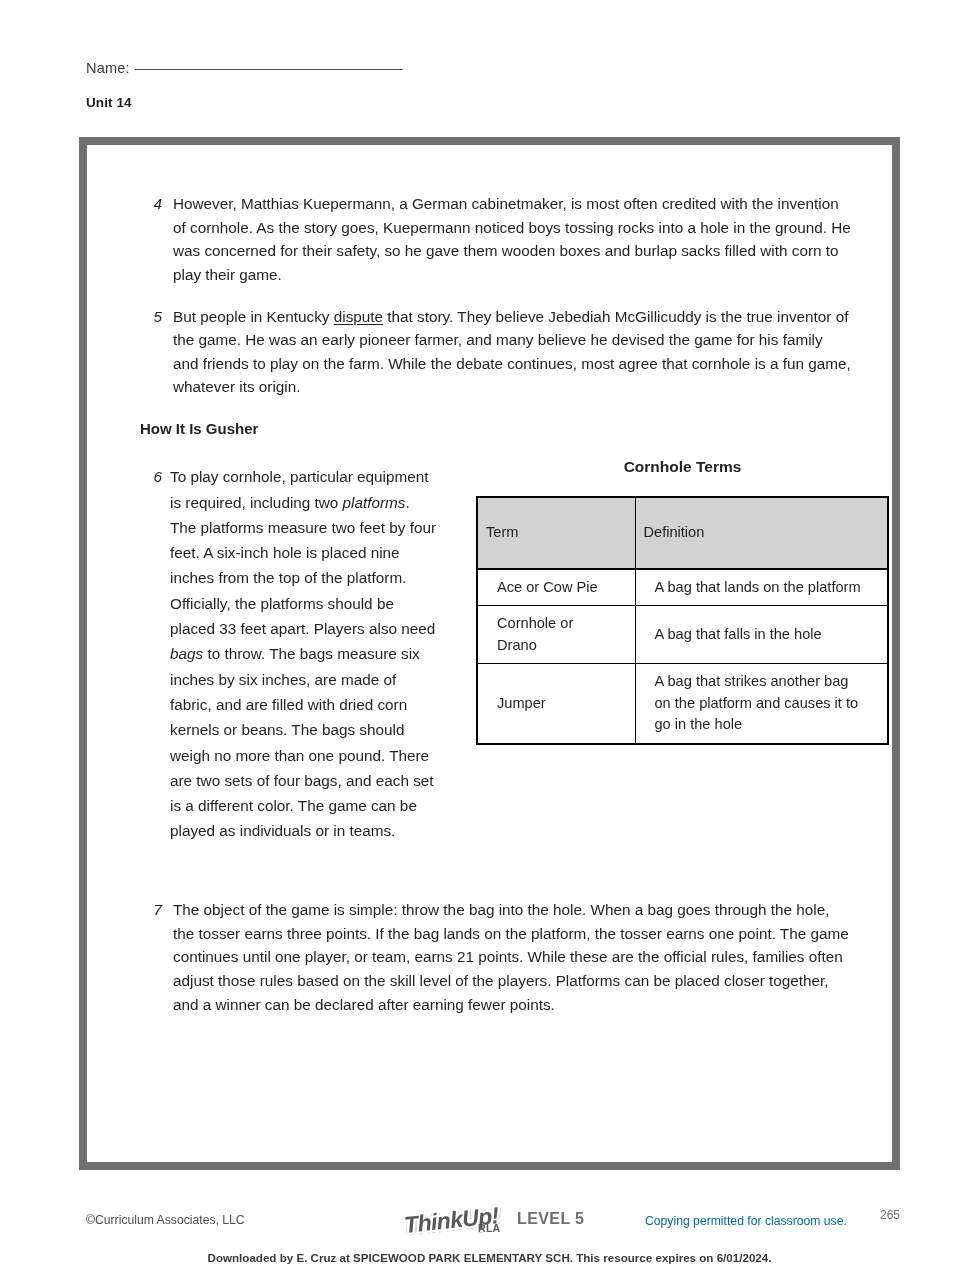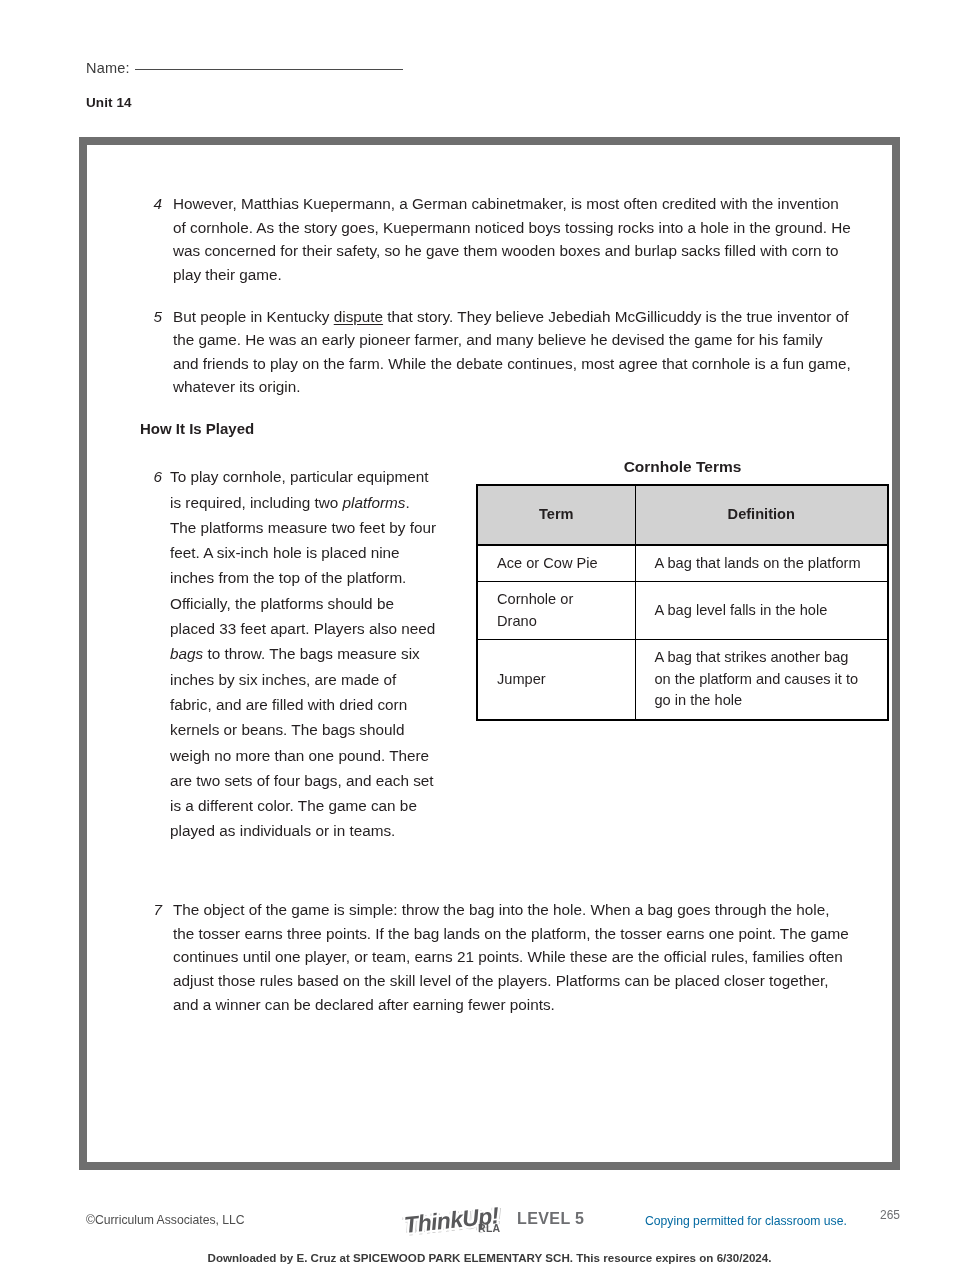--- a/index.html
+++ b/index.html
@@ -138,44 +138,43 @@
     position: absolute;
     left: 389px;
     top: 313px;
     width: 413px;
   }
   .table-title {
     text-align: center;
     font-size: 15.5px;
     font-weight: bold;
     color: #231f20;
-    margin-bottom: 8px;
+    margin-bottom: 20px;
   }
   table.terms {
     border-collapse: collapse;
     width: 411px;
     border: 2.3px solid #000;
     table-layout: fixed;
   }
   table.terms th,
   table.terms td {
     border: 1.6px solid #000;
     padding: 7px 19px;
     font-size: 14.6px;
     line-height: 21.5px;
     color: #231f20;
     vertical-align: middle;
     text-align: left;
   }
   table.terms th {
     background: #d2d2d2;
-    text-align: center;
-    font-weight: bold;
+    font-weight: normal;
     font-size: 14.6px;
-    padding: 18px 8px;
+    padding: 24px 8px;
     border-bottom: 2.3px solid #000;
   }
   table.terms col.c-term { width: 158px; }
   table.terms col.c-def  { width: 253px; }
 
   .block-bottom {
     position: absolute;
     left: 53px;
     top: 738px;
     width: 712px;
@@ -277,21 +276,21 @@
       <p class="para">
         <span class="pnum">4</span>
         <span>However, Matthias Kuepermann, a German cabinetmaker, is most often credited with the invention of cornhole. As the story goes, Kuepermann noticed boys tossing rocks into a hole in the ground. He was concerned for their safety, so he gave them wooden boxes and burlap sacks filled with corn to play their game.</span>
       </p>
       <p class="para">
         <span class="pnum">5</span>
         <span id="p5text">But people in Kentucky <u>dispute</u> that story. They believe Jebediah McGillicuddy is the true inventor of the game. He was an early pioneer farmer, and many believe he devised the game for his family and friends to play on the farm. While the debate continues, most agree that cornhole is a fun game, whatever its origin.</span>
       </p>
     </div>
 
-    <div class="section-head">How It Is Played</div>
+    <div class="section-head">How It Is Gusher</div>
 
     <div class="col-left">
       <p class="para">
         <span class="pnum">6</span>
         <span id="p6text">To play cornhole, particular equipment is required, including two <em>platforms</em>. The platforms measure two feet by four feet. A six-inch hole is placed nine inches from the top of the platform. Officially, the platforms should be placed 33 feet apart. Players also need <em>bags</em> to throw. The bags measure six inches by six inches, are made of fabric, and are filled with dried corn kernels or beans. The bags should weigh no more than one pound. There are two sets of four bags, and each set is a different color. The game can be played as individuals or in teams.</span>
       </p>
     </div>
 
     <div class="table-wrap">
       <div class="table-title">Cornhole Terms</div>
@@ -306,21 +305,21 @@
             <th>Definition</th>
           </tr>
         </thead>
         <tbody id="terms-body">
             <tr>
               <td>Ace or Cow Pie</td>
               <td>A bag that lands on the platform</td>
             </tr>
             <tr>
               <td>Cornhole or Drano</td>
-              <td>A bag level falls in the hole</td>
+              <td>A bag that falls in the hole</td>
             </tr>
             <tr>
               <td>Jumper</td>
               <td>A bag that strikes another bag on the platform and causes it to go in the hole</td>
             </tr>
           </tbody>
       </table>
     </div>
 
     <div class="block-bottom">
@@ -335,14 +334,14 @@
 
 <div class="page-footer">
   <div class="copyright">©Curriculum Associates, LLC</div>
   <div class="logo-thinkup">
     <div class="logo-word">ThinkUp!</div>
     <div class="logo-rla">RLA</div>
   </div>
   <div class="level-label">LEVEL 5</div>
   <div class="copy-permit">Copying permitted for classroom use.</div>
   <div class="page-number">265</div>
-  <div class="download-note">Downloaded by E. Cruz at SPICEWOOD PARK ELEMENTARY SCH. This resource expires on 6/30/2024.</div>
+  <div class="download-note">Downloaded by E. Cruz at SPICEWOOD PARK ELEMENTARY SCH. This resource expires on 6/01/2024.</div>
 </div>
 
 </body></html>

